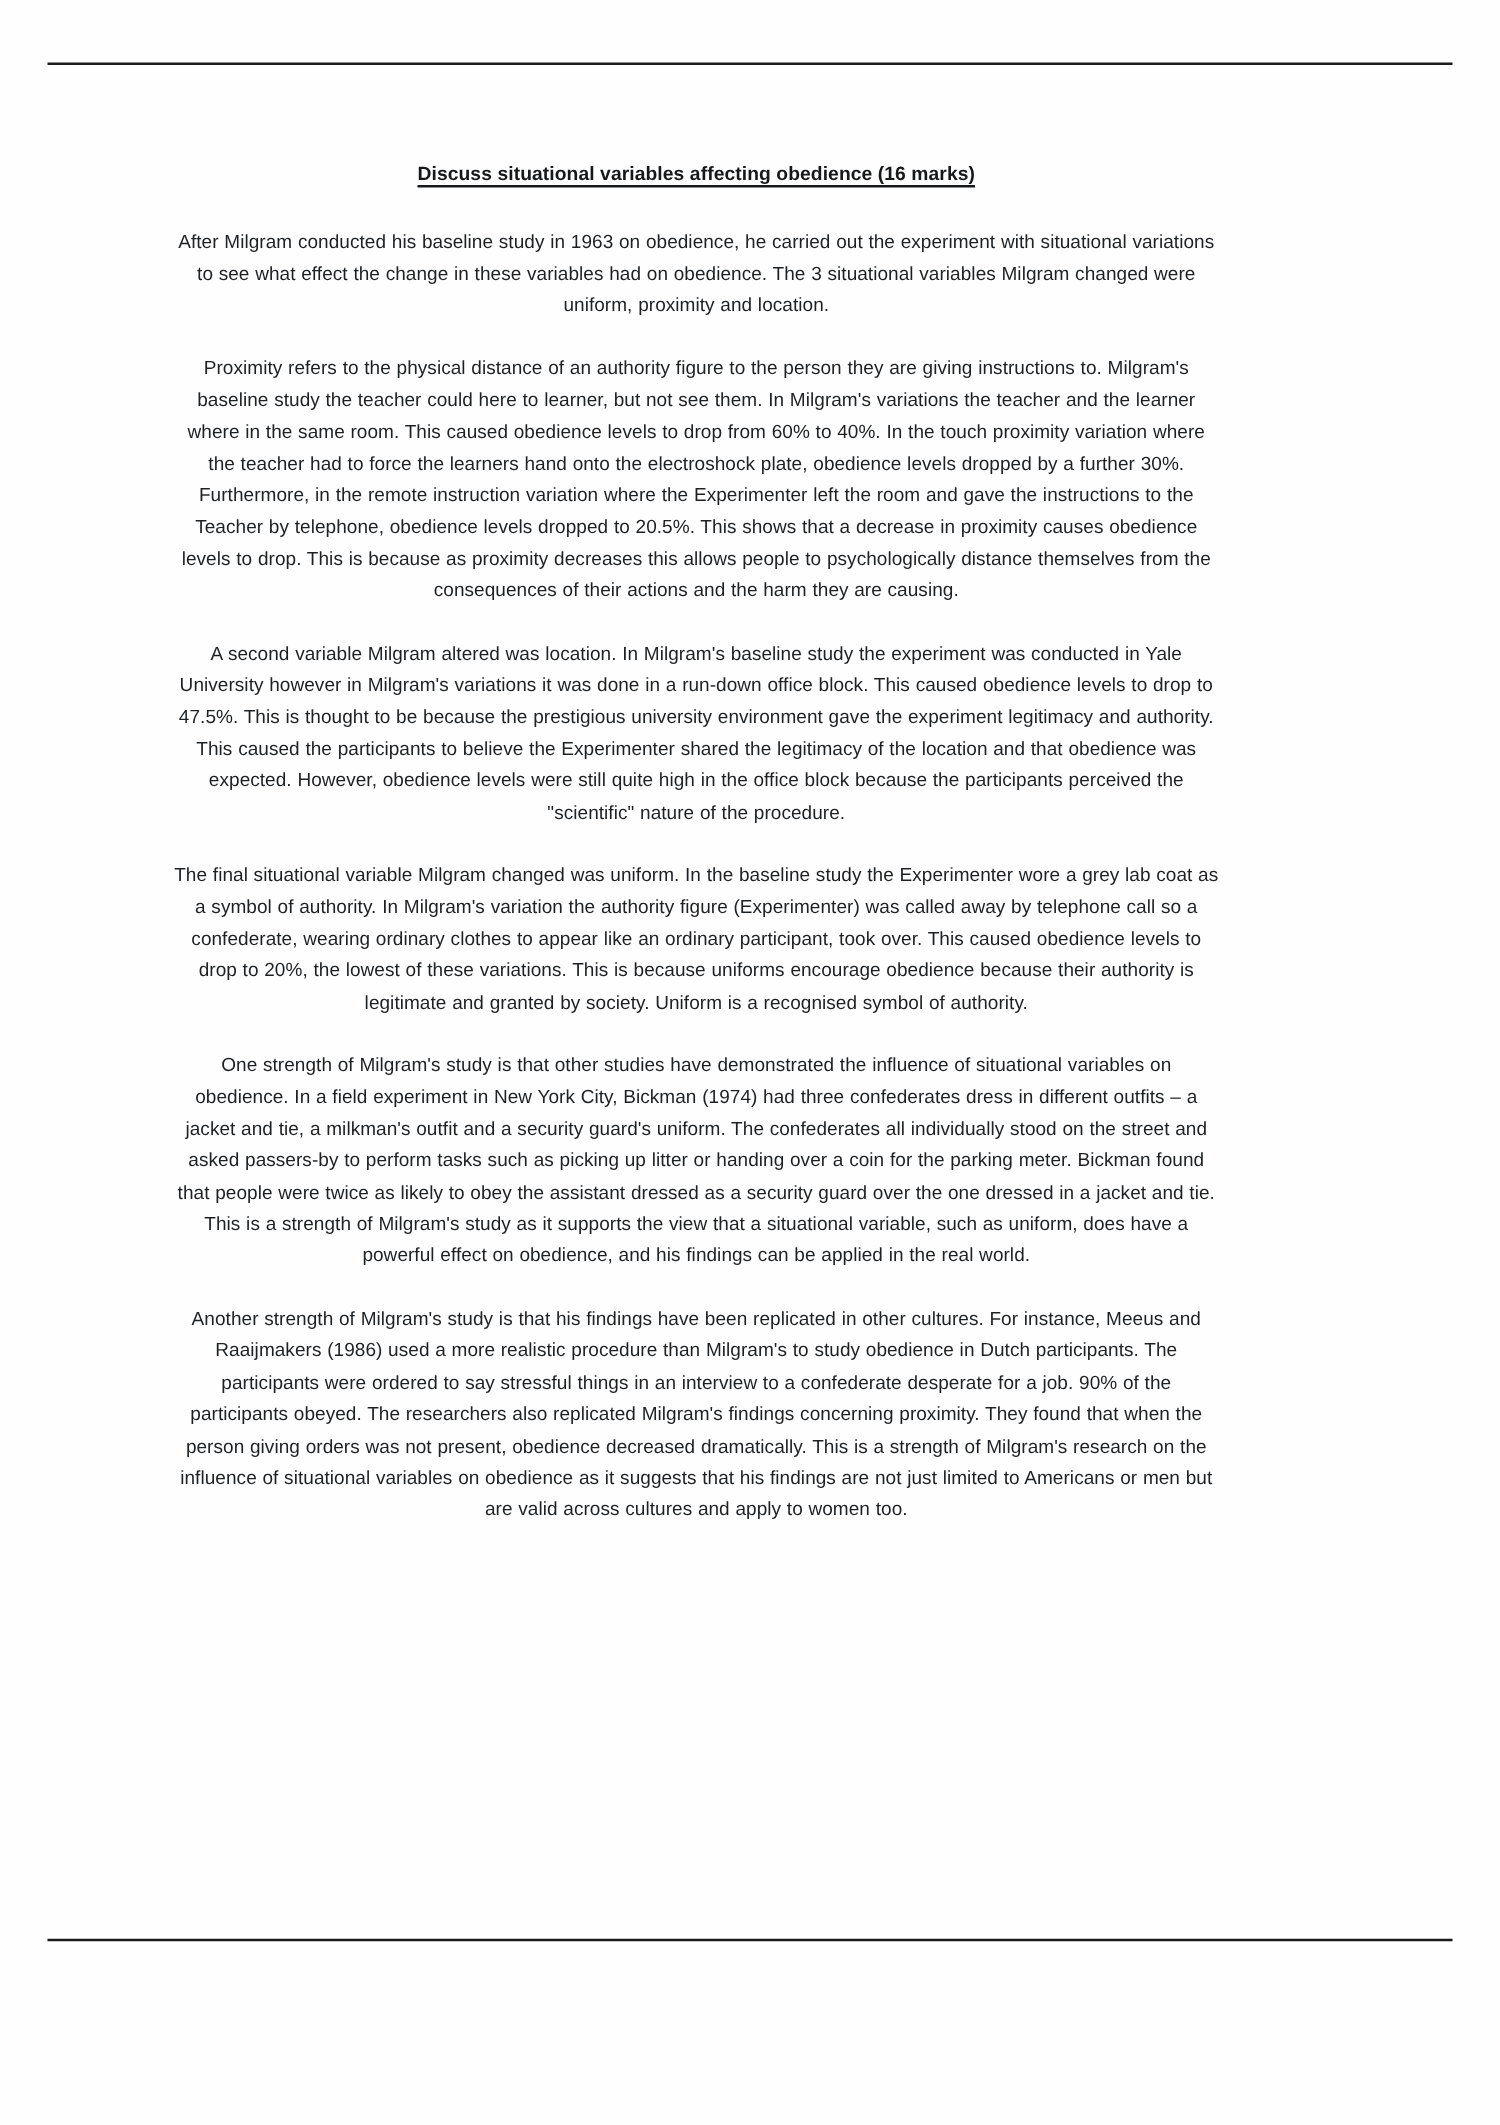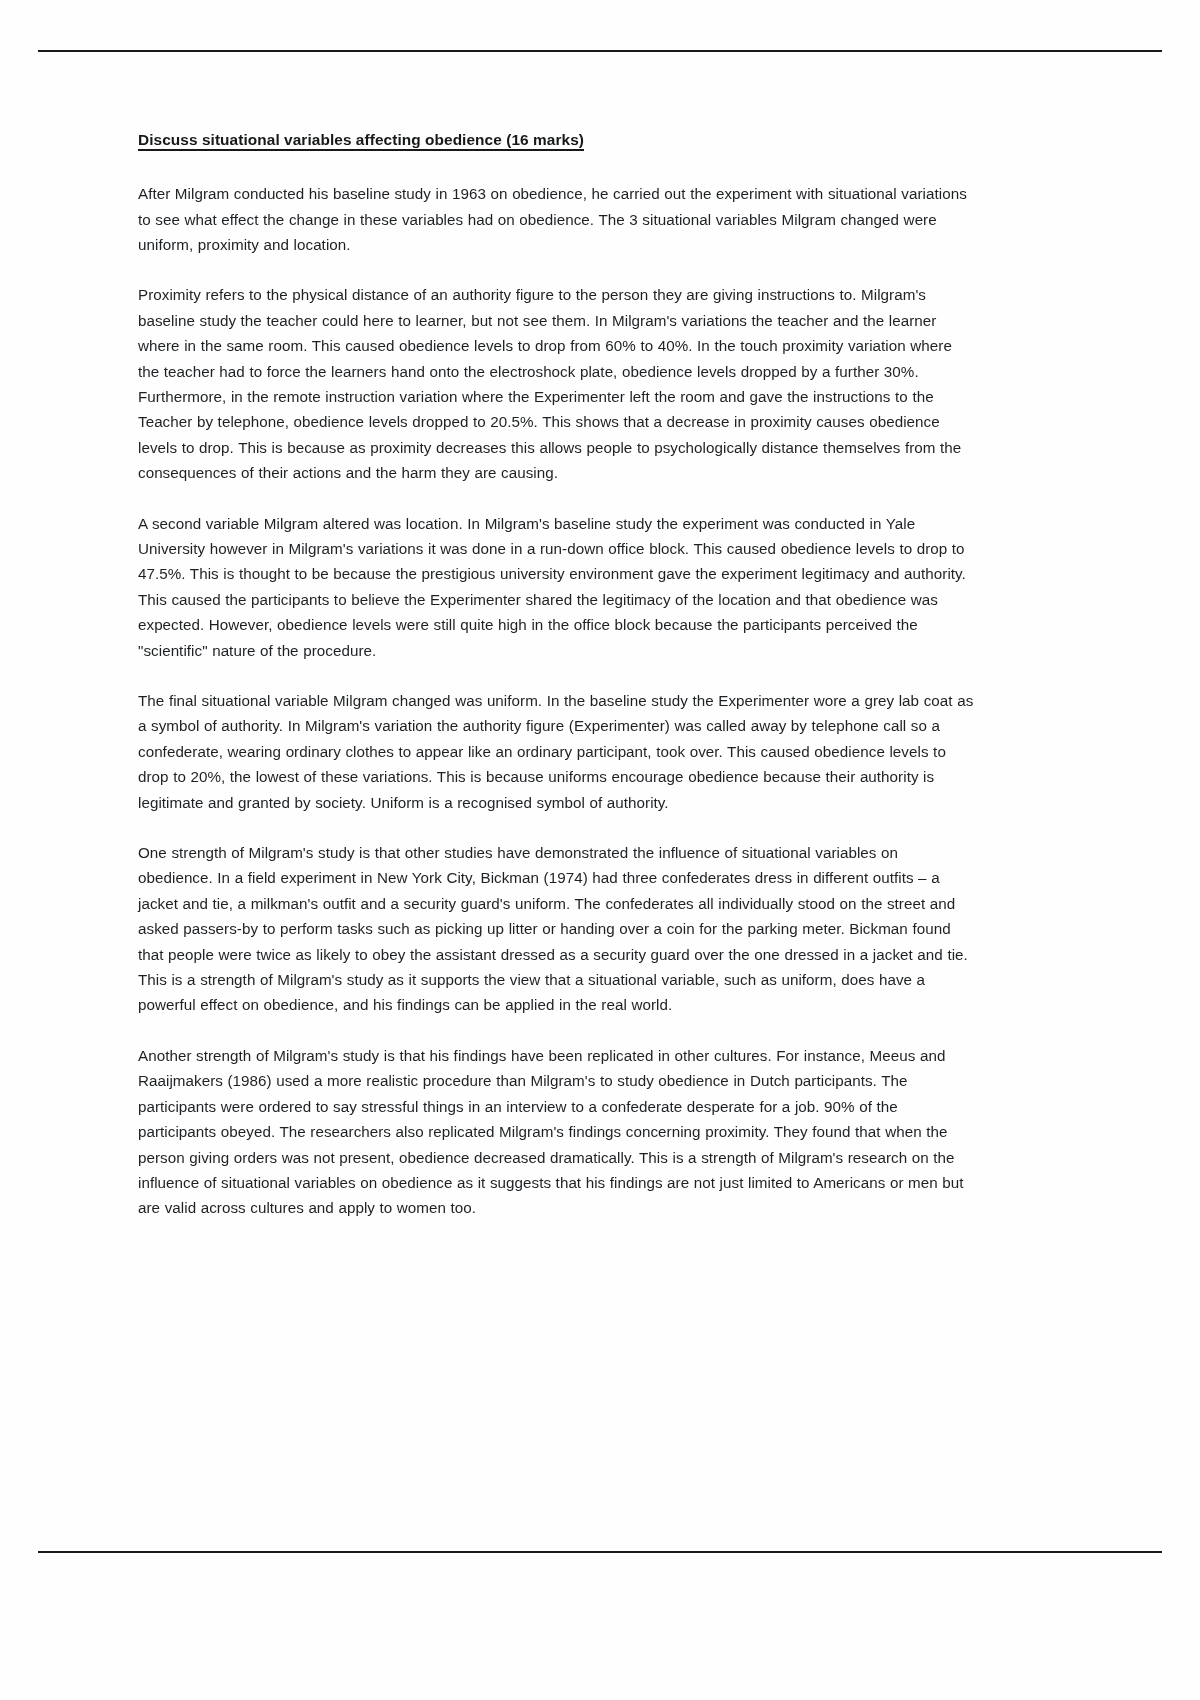--- a/index.html
+++ b/index.html
@@ -44,28 +44,29 @@
   .doc-title {
     font-size: 15.4px;
     font-weight: bold;
     color: #16181a;
     letter-spacing: 0.005em;
     text-decoration: underline;
     text-underline-offset: 4px;
     text-decoration-thickness: 1.6px;
     margin: 0 0 30px 0;
     line-height: 1.5;
+    text-align: center;
   }
 
   p.para {
     font-size: 15.2px;
     line-height: 25.4px;
     color: #1e2124;
     margin: 0 0 25px 0;
-    text-align: left;
+    text-align: center;
     letter-spacing: 0.003em;
     word-spacing: 0.02em;
   }
   p.para:last-child { margin-bottom: 12px; }
 </style>
 </head>
 <body>
 
 <div class="page">
 

